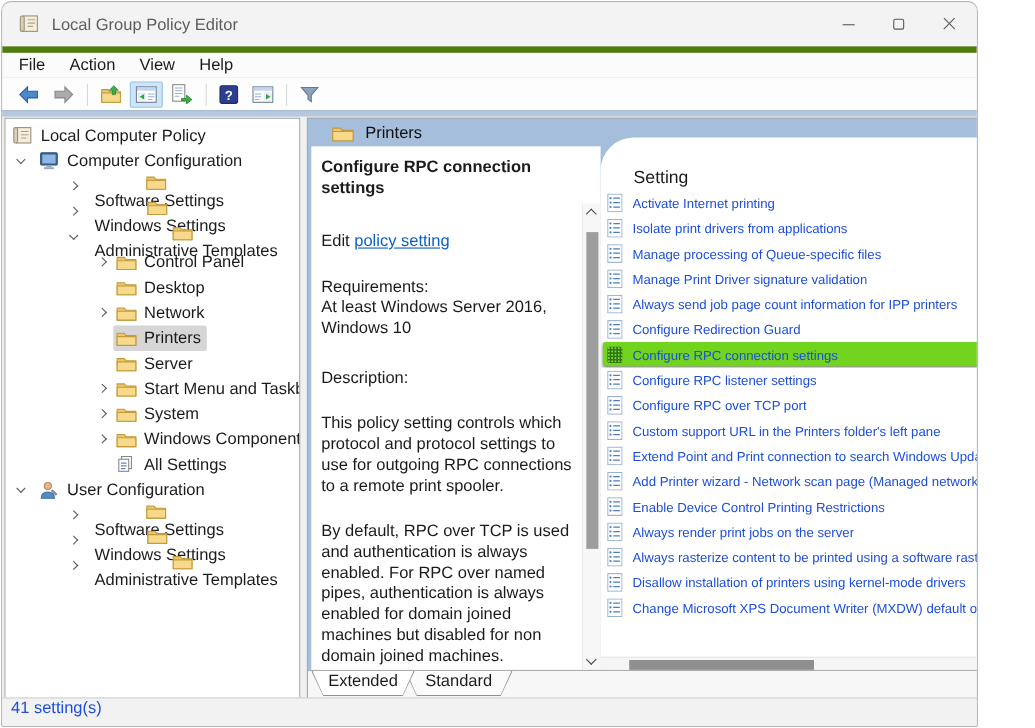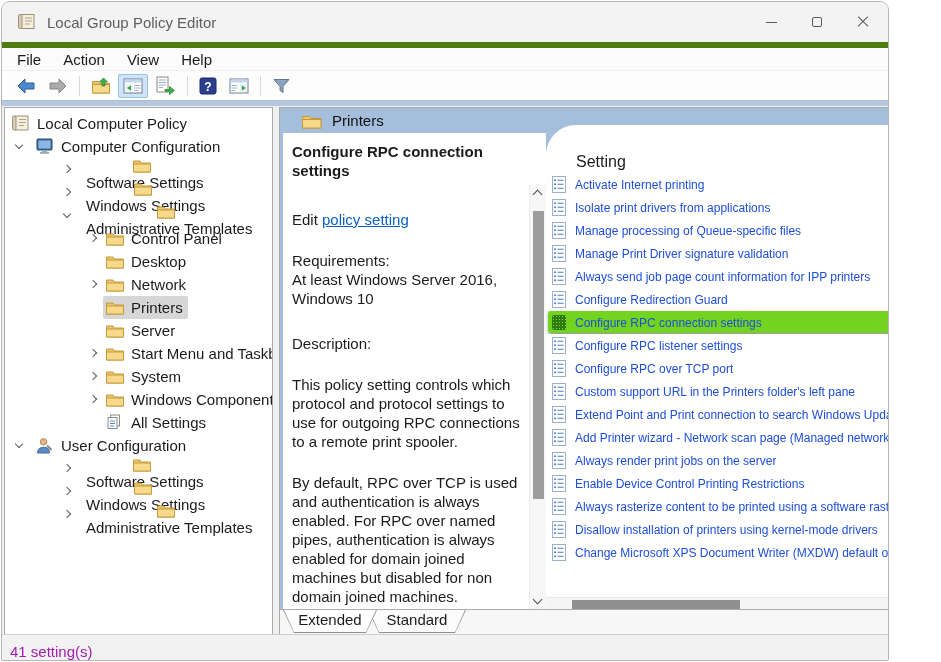--- a/index.html
+++ b/index.html
@@ -92,21 +92,21 @@
   .tab-outer{position:absolute;inset:0;background:#8f8f8f;clip-path:polygon(0 0,100% 0,calc(100% - 11px) 100%,11px 100%);}
   .tab-inner{position:absolute;left:1px;right:1px;top:0;bottom:1px;background:#fff;
     clip-path:polygon(0 0,100% 0,calc(100% - 10px) 100%,10px 100%);
     display:flex;justify-content:center;font-size:15px;color:#1b1b1b;padding-top:1px;}
   #tab-extended{width:94px;z-index:2;}
   #tab-standard{width:98px;margin-left:-9px;z-index:1;}
   #tab-standard .tab-inner{background:#fbfbfb;}
 
   
   #statusbar{position:absolute;left:0;right:0;bottom:0;height:26px;background:#f2f2f2;border-top:1px solid #cfcfcf;
-    display:flex;align-items:flex-end;padding-left:8px;font-size:15px;color:#a21caf;}
+    display:flex;align-items:flex-start;padding-left:8px;font-size:15px;color:#1d4ed8;}
 </style>
 </head>
 <body>
 
 <div id="window">
 
   <div id="titlebar">
     <span class="app-icon">
       <svg width="20" height="18" viewBox="0 0 20 18">
         <rect x="4" y="1.5" width="13" height="14" fill="#f5eedd" stroke="#9a917c"></rect>
@@ -590,33 +590,33 @@
             <div class="list-row">
               <span class="list-icon">
                 <svg width="14" height="17" viewBox="0 0 14 17">
                   <rect x="0.5" y="0.5" width="13" height="16" fill="#ffffff" stroke="#9ab0cc"></rect>
                   <circle cx="3" cy="4.2" r="1" fill="#4a7ec2"></circle>
                   <circle cx="3" cy="8.2" r="1" fill="#4a7ec2"></circle>
                   <circle cx="3" cy="12.2" r="1" fill="#4a7ec2"></circle>
                   <path d="M5.5 4.2h6M5.5 8.2h6M5.5 12.2h6" stroke="#4a7ec2" stroke-width="1.1"></path>
                 </svg>
               </span>
+              <span class="list-label">Enable Device Control Printing Restrictions</span>
+            </div>
+            <div class="list-row">
+              <span class="list-icon">
+                <svg width="14" height="17" viewBox="0 0 14 17">
+                  <rect x="0.5" y="0.5" width="13" height="16" fill="#ffffff" stroke="#9ab0cc"></rect>
+                  <circle cx="3" cy="4.2" r="1" fill="#4a7ec2"></circle>
+                  <circle cx="3" cy="8.2" r="1" fill="#4a7ec2"></circle>
+                  <circle cx="3" cy="12.2" r="1" fill="#4a7ec2"></circle>
+                  <path d="M5.5 4.2h6M5.5 8.2h6M5.5 12.2h6" stroke="#4a7ec2" stroke-width="1.1"></path>
+                </svg>
+              </span>
               <span class="list-label">Always render print jobs on the server</span>
-            </div>
-            <div class="list-row">
-              <span class="list-icon">
-                <svg width="14" height="17" viewBox="0 0 14 17">
-                  <rect x="0.5" y="0.5" width="13" height="16" fill="#ffffff" stroke="#9ab0cc"></rect>
-                  <circle cx="3" cy="4.2" r="1" fill="#4a7ec2"></circle>
-                  <circle cx="3" cy="8.2" r="1" fill="#4a7ec2"></circle>
-                  <circle cx="3" cy="12.2" r="1" fill="#4a7ec2"></circle>
-                  <path d="M5.5 4.2h6M5.5 8.2h6M5.5 12.2h6" stroke="#4a7ec2" stroke-width="1.1"></path>
-                </svg>
-              </span>
-              <span class="list-label">Enable Device Control Printing Restrictions</span>
             </div>
             <div class="list-row">
               <span class="list-icon">
                 <svg width="14" height="17" viewBox="0 0 14 17">
                   <rect x="0.5" y="0.5" width="13" height="16" fill="#ffffff" stroke="#9ab0cc"></rect>
                   <circle cx="3" cy="4.2" r="1" fill="#4a7ec2"></circle>
                   <circle cx="3" cy="8.2" r="1" fill="#4a7ec2"></circle>
                   <circle cx="3" cy="12.2" r="1" fill="#4a7ec2"></circle>
                   <path d="M5.5 4.2h6M5.5 8.2h6M5.5 12.2h6" stroke="#4a7ec2" stroke-width="1.1"></path>
                 </svg>

